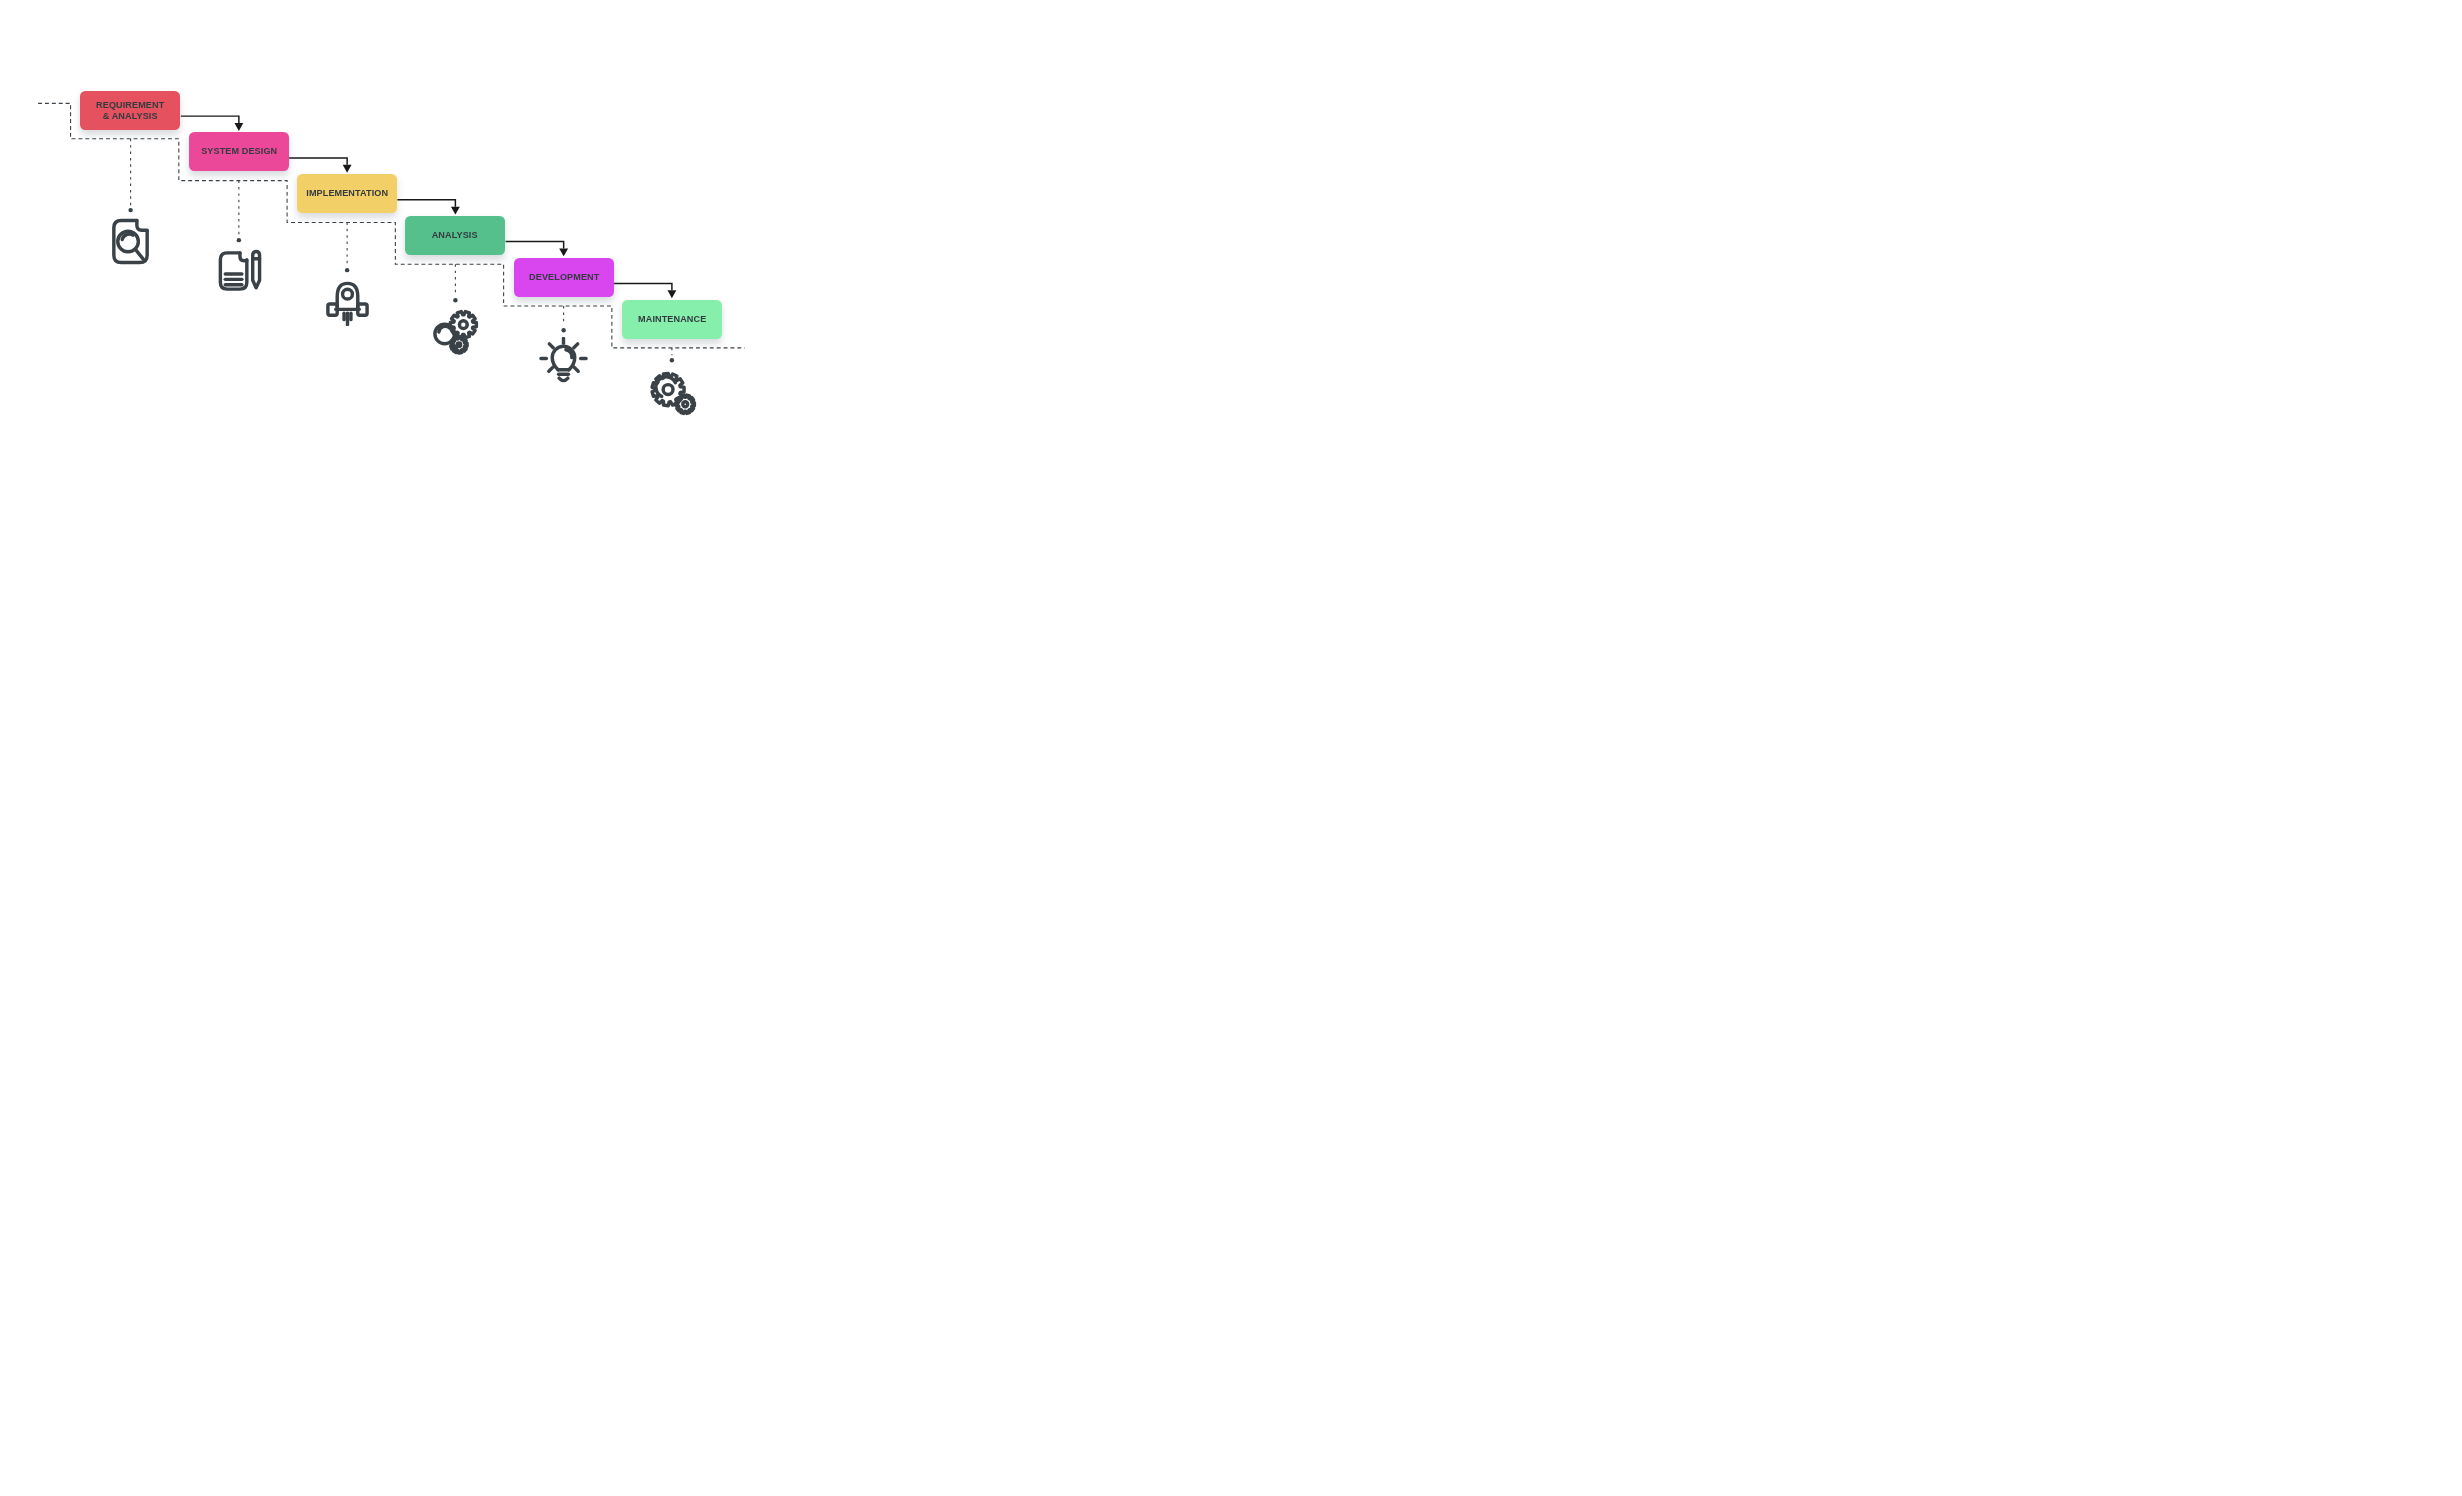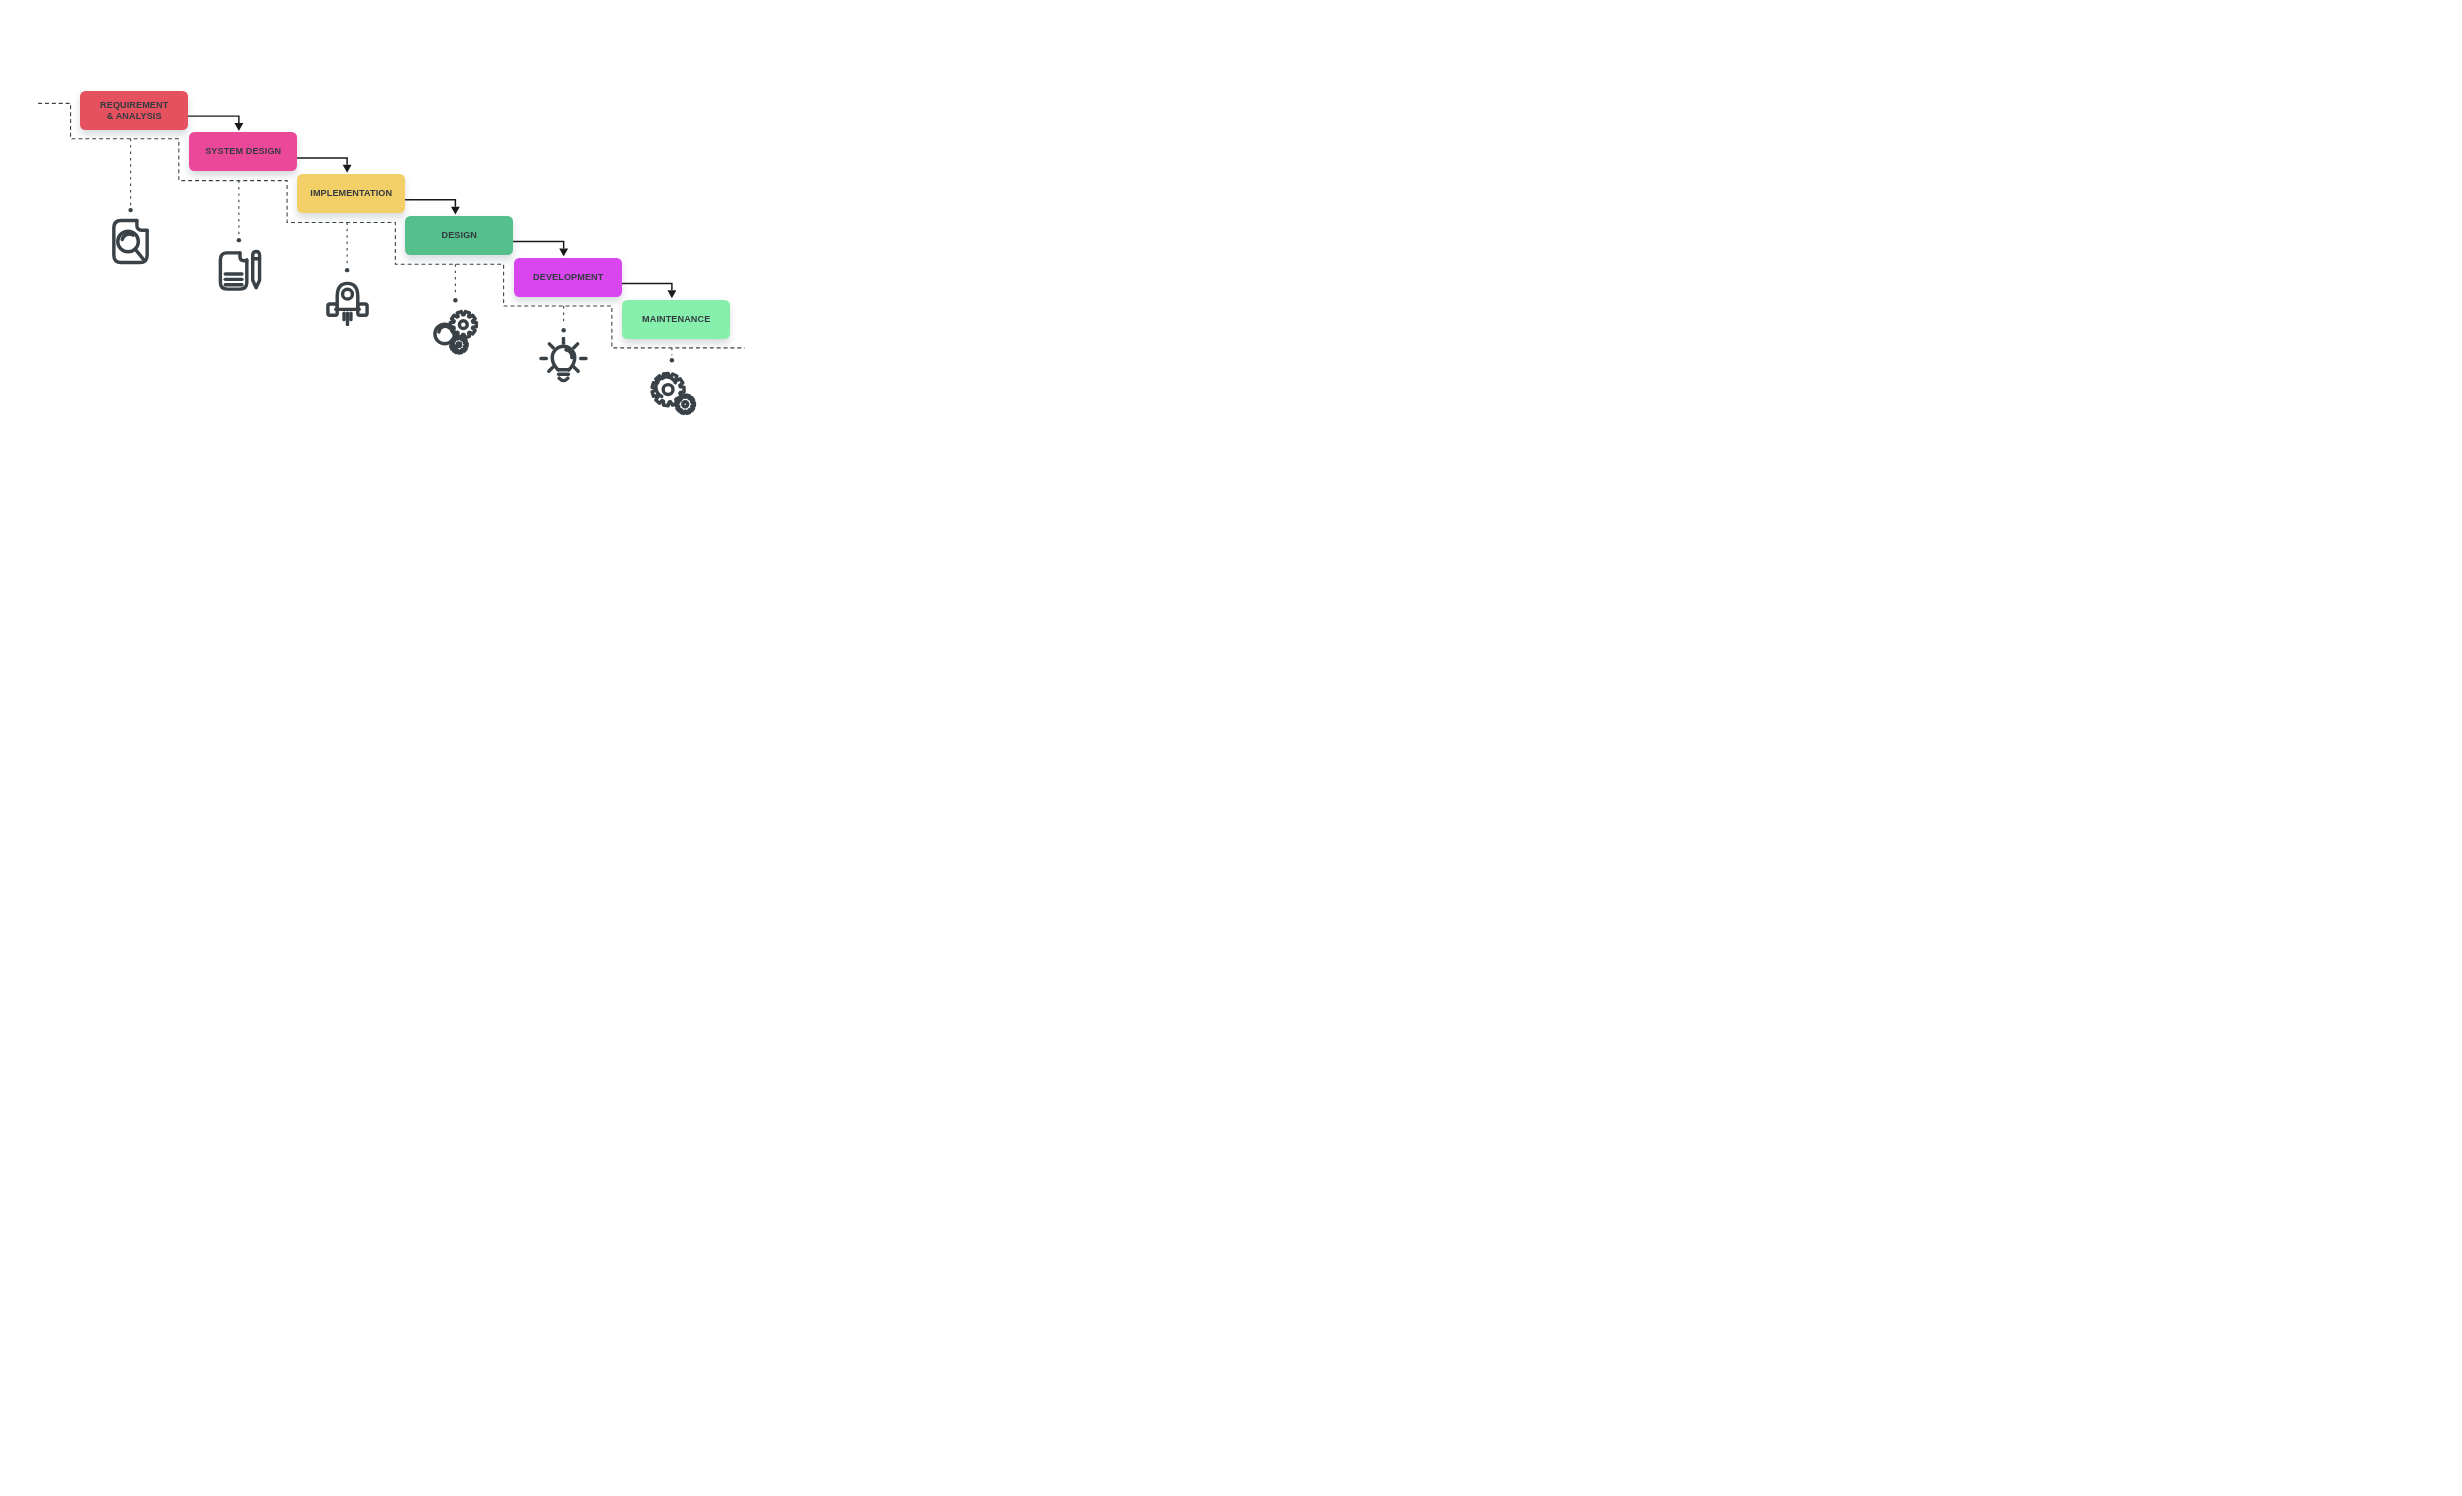--- a/index.html
+++ b/index.html
@@ -2,21 +2,21 @@
 <html style="font-size:7.9px"><head>
 <meta charset="utf-8">
 <style>
   html,body{margin:0;padding:0;background:#ffffff;}
   .canvas{
     position:relative;width:772px;height:435px;overflow:hidden;
     background:#ffffff;font-family:"Liberation Sans", sans-serif;
   }
   .overlay{position:absolute;left:0;top:0;width:772px;height:435px;}
   .stage-box{
-    position:absolute;width:108px;height:39px;border-radius:5.4px;
+    position:absolute;width:100px;height:39px;border-radius:5.4px;
     display:flex;align-items:center;justify-content:center;text-align:center;
     box-shadow:0 4.4px 7.9px rgba(120,130,140,0.28);
   }
   .stage-label{
     font-weight:bold;font-size:9.4px;line-height:1.12;letter-spacing:0.1px;
     color:#343b40;transform:scaleX(0.97);
   }
   .title-block{
     position:absolute;left:427px;top:74px;width:297px;text-align:center;
     color:#3d464b;
@@ -64,21 +64,21 @@
       <div class="stage-box" style="left: 80px; top: 91px; background: rgb(229, 81, 95);">
         <div class="stage-label">REQUIREMENT<br>&amp; ANALYSIS</div>
       </div>
       <div class="stage-box" style="left: 189px; top: 132px; background: #ec4899;">
         <div class="stage-label">SYSTEM DESIGN</div>
       </div>
       <div class="stage-box" style="left: 297px; top: 174px; background: rgb(243, 207, 104); text-align: right;">
         <div class="stage-label">IMPLEMENTATION</div>
       </div>
       <div class="stage-box" style="left: 405px; top: 216px; background: rgb(85, 192, 140);">
-        <div class="stage-label">DESIGN</div>
+        <div class="stage-label">ANALYSIS</div>
       </div>
       <div class="stage-box" style="left: 514px; top: 258px; background: #d946ef;">
         <div class="stage-label">DEVELOPMENT</div>
       </div>
       <div class="stage-box" style="left: 622px; top: 300px; background: #86efac;">
         <div class="stage-label">MAINTENANCE</div>
       </div>
     </div>
   <div id="icons">
       <svg class="step-icon" viewBox="0 0 100 100" style="left: 106px; top: 217px;">

